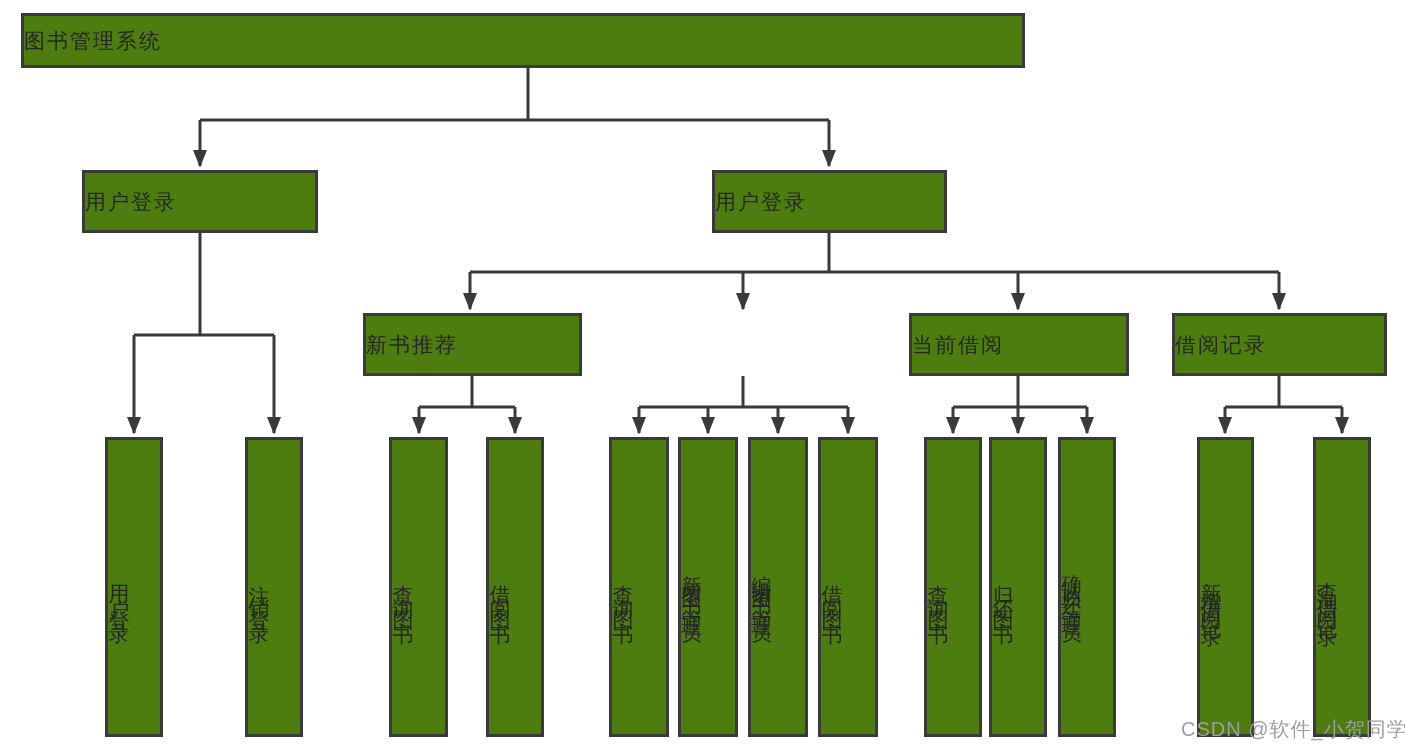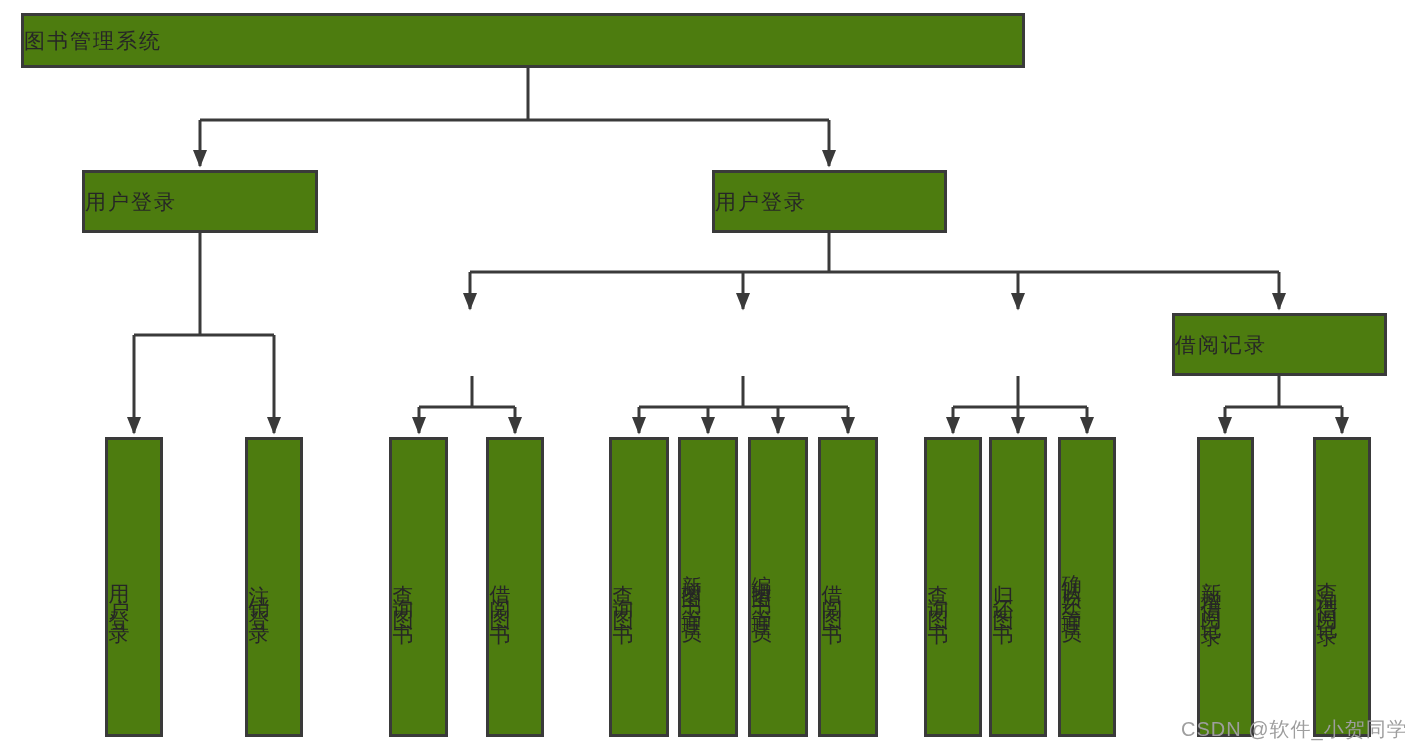--- a/index.html
+++ b/index.html
@@ -109,20 +109,26 @@
     <span>图书管理系统</span>
   </div>
 
   <div class="node h n-ul">
     <span>用户登录</span>
   </div>
   <div class="node h n-bm">
     <span>用户登录</span>
   </div>
 
+  <div class="node h n-nb">
+    <span>新书推荐</span>
+  </div>
+  <div class="node h n-cb">
+    <span>当前借阅</span>
+  </div>
   <div class="node h n-br">
     <span>借阅记录</span>
   </div>
 
   <div class="node leaf L1">
     <span>用户登录</span>
   </div>
   <div class="node leaf L2">
     <span>注销登录</span>
   </div>

